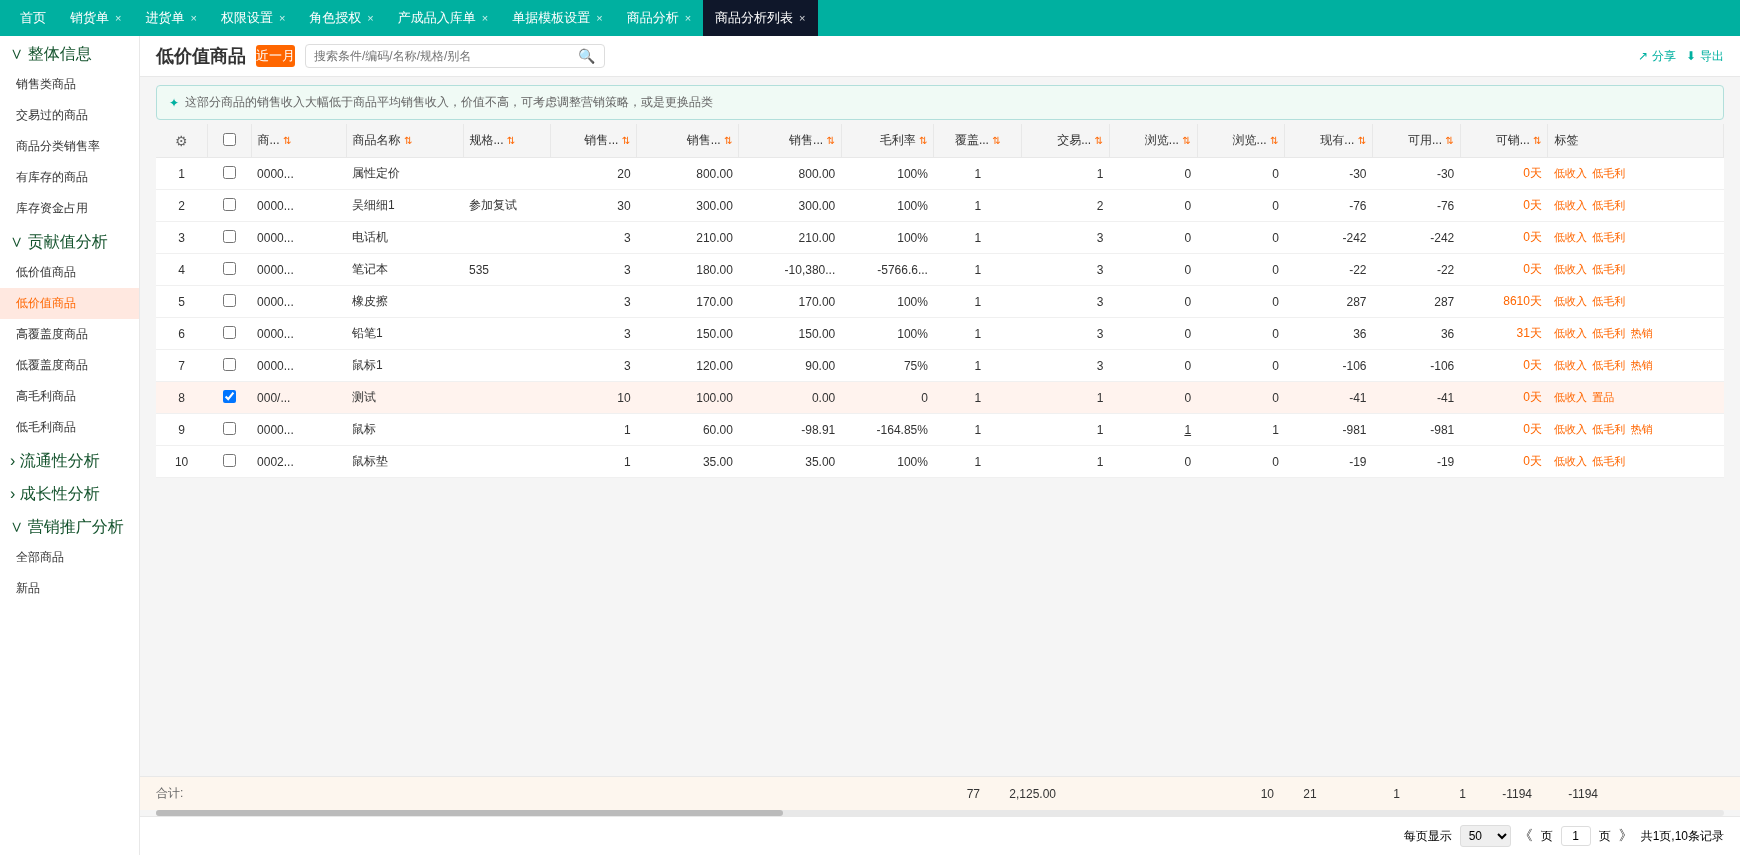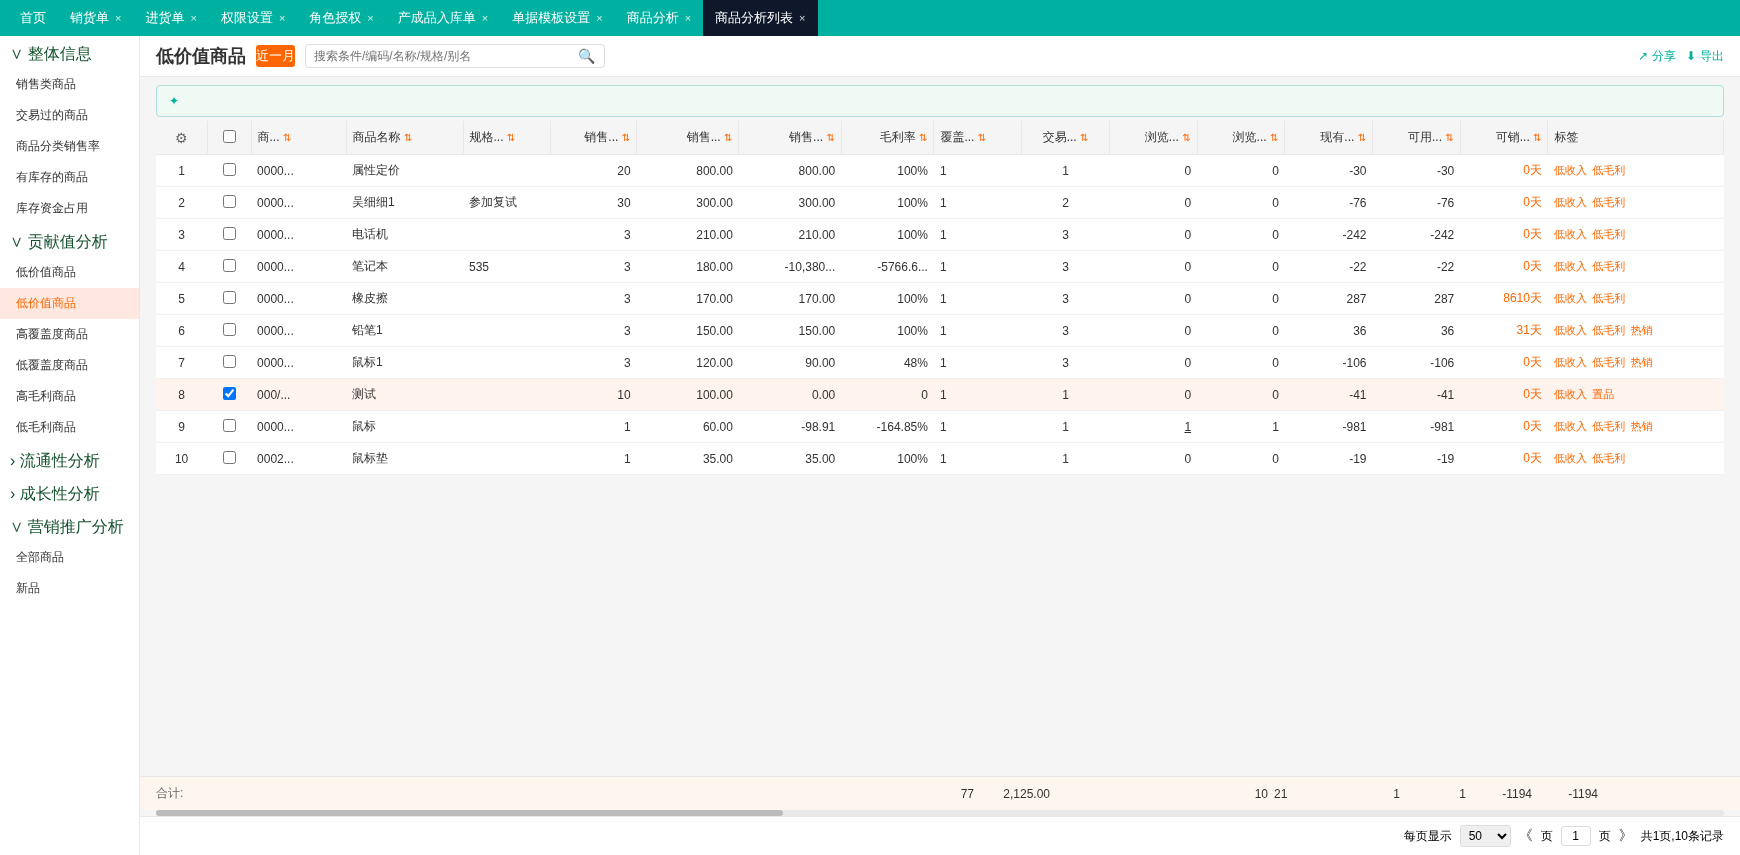--- a/index.html
+++ b/index.html
@@ -222,22 +222,22 @@
 
     .col-num { width: 35px; text-align: center; }
     .col-check { width: 30px; text-align: center; }
     .col-code { width: 65px; }
     .col-name { width: 80px; }
     .col-spec { width: 60px; }
     .col-sale-qty { width: 50px; text-align: right; }
     .col-sale-amt { width: 70px; text-align: right; }
     .col-sale-cost { width: 70px; text-align: right; }
     .col-gross { width: 60px; text-align: right; }
-    .col-cover { width: 60px; text-align: left; }
-    .col-trade { width: 60px; text-align: center; }
+    .col-cover { width: 60px; text-align: center; }
+    .col-trade { width: 60px; text-align: right; }
     .col-browse1 { width: 60px; text-align: right; }
     .col-browse2 { width: 60px; text-align: right; }
     .col-stock { width: 60px; text-align: right; }
     .col-avail { width: 60px; text-align: right; }
     .col-sellable { width: 60px; text-align: right; }
     .col-tags { width: 120px; }
 
     .gear-icon { font-size: 14px; color: #666; cursor: pointer; }
 
     
@@ -301,20 +301,21 @@
         </button>
         <button class="action-btn">
           <span>⬇</span>
           <span>导出</span>
         </button>
       </div>
     </div>
 
     <div class="info-bar">
       <span class="star">✦</span>
+      <span>这部分商品的销售收入大幅低于商品平均销售收入，价值不高，可考虑调整营销策略，或是更换品类</span>
     </div>
 
     <div class="table-container">
       <table>
         <thead>
           <tr>
             <th class="col-num"><span class="gear-icon">⚙</span></th>
             <th class="col-check"><input type="checkbox" style=""></th>
             <th class="col-code">商... <span class="sort-icon">⇅</span></th>
             <th class="col-name">商品名称 <span class="sort-icon">⇅</span></th>
@@ -450,21 +451,21 @@
     </tr>
             <tr>
       <td class="col-num">7</td>
       <td class="col-check"><input type="checkbox" style=""></td>
       <td class="col-code">0000...</td>
       <td class="col-name">鼠标1</td>
       <td class="col-spec"></td>
       <td class="col-sale-qty">3</td>
       <td class="col-sale-amt">120.00</td>
       <td class="col-sale-cost">90.00</td>
-      <td class="col-gross">48%</td>
+      <td class="col-gross">75%</td>
       <td class="col-cover">1</td>
       <td class="col-trade">3</td>
       <td class="col-browse1"><span class="">0</span></td>
       <td class="col-browse2">0</td>
       <td class="col-stock">-106</td>
       <td class="col-avail">-106</td>
       <td class="col-sellable" style="color:#ff6600">0天</td>
       <td class="col-tags"><span class="tag-orange">低收入</span> <span class="tag-orange">低毛利</span> <span class="tag-orange">热销</span></td>
     </tr>
             <tr class="highlighted">
@@ -529,21 +530,21 @@
     </div>
 
     <div class="footer-total">
       <span class="label">合计:</span>
       <span style="margin-right:auto;"></span>
       <span style="width:50px;text-align:right;margin-right:6px;">77</span>
       <span style="width:70px;text-align:right;margin-right:6px;">2,125.00</span>
       <span style="width:70px;text-align:right;margin-right:6px;"></span>
       <span style="width:70px;text-align:right;margin-right:6px;"></span>
       <span style="width:60px;text-align:right;margin-right:6px;">10</span>
-      <span style="width:60px;text-align:left;margin-right:6px;">21</span>
+      <span style="width:60px;text-align:center;">21</span>
       <span style="width:60px;text-align:right;margin-right:6px;">1</span>
       <span style="width:60px;text-align:right;margin-right:6px;">1</span>
       <span style="width:60px;text-align:right;margin-right:6px;">-1194</span>
       <span style="width:60px;text-align:right;margin-right:6px;">-1194</span>
       <span style="width:120px;"></span>
     </div>
 
     <div style="height:6px;background:#e8e8e8;margin:0 16px;border-radius:3px;cursor:pointer;">
       <div style="width:40%;height:6px;background:#bbb;border-radius:3px;"></div>
     </div>

